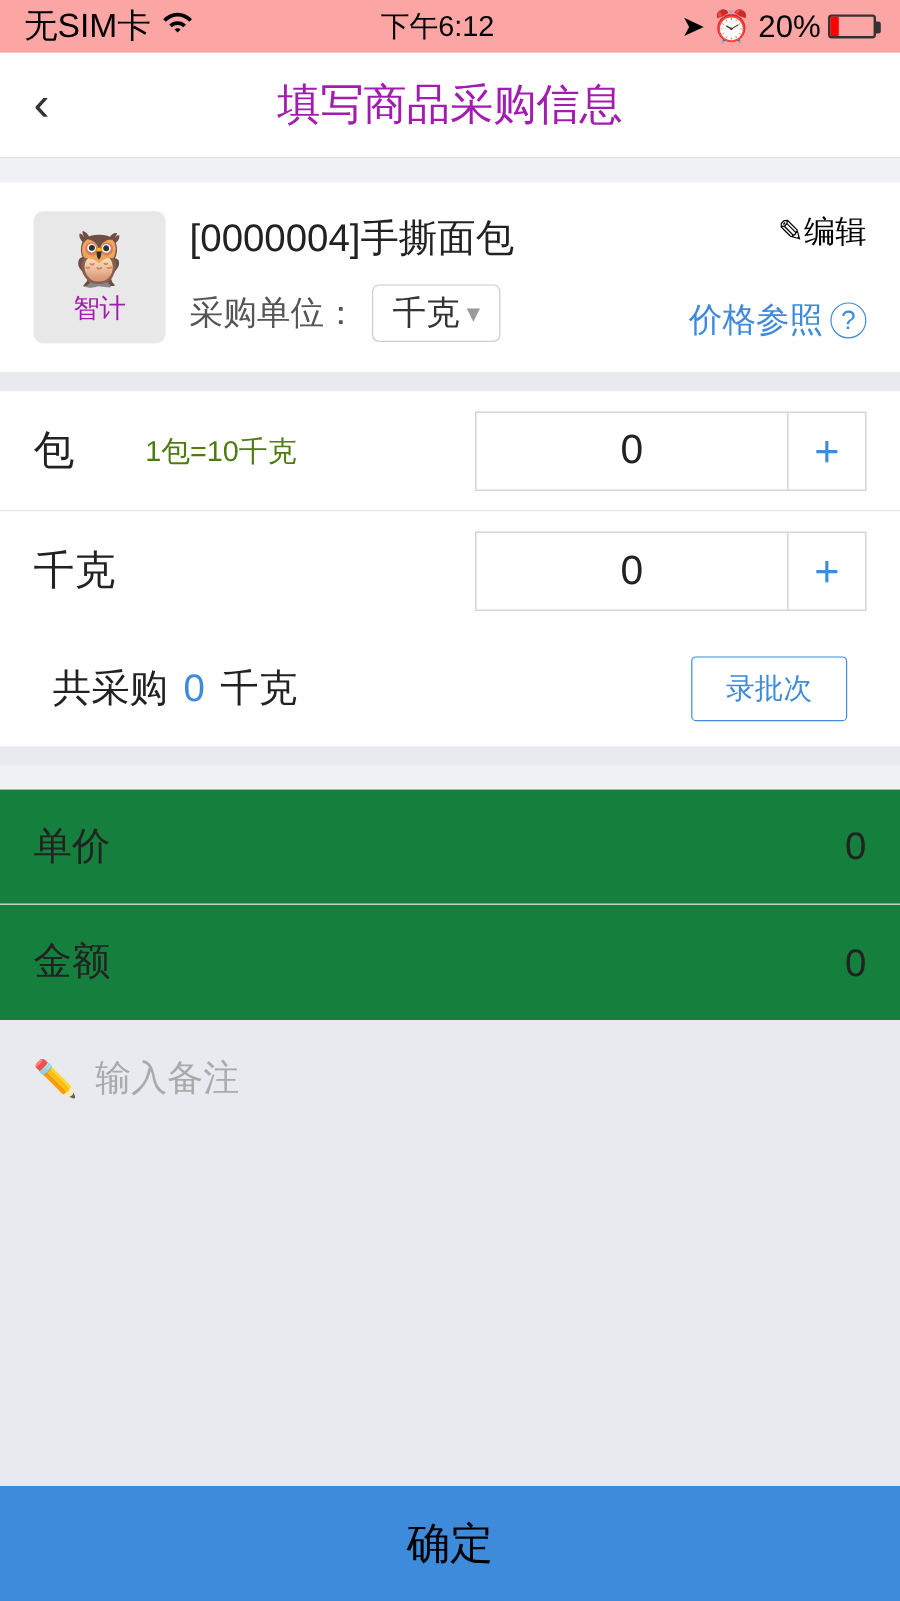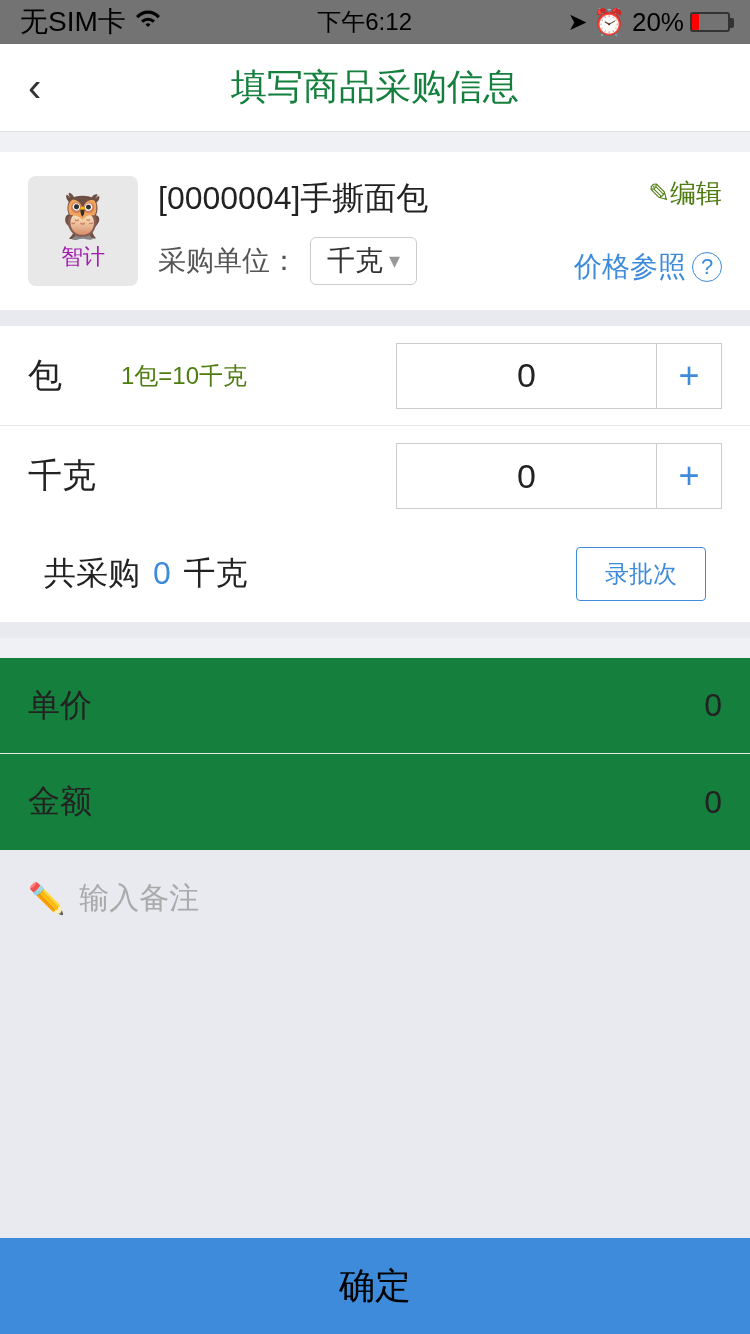--- a/index.html
+++ b/index.html
@@ -9,21 +9,21 @@
       min-height: 1334px;
       font-family: -apple-system, "PingFang SC", "Helvetica Neue", sans-serif;
       background: #f0f1f5;
       font-size: 32px;
     }
 
     
     .status-bar {
       width: 750px;
       height: 44px;
-      background: #737373;
+      background: #fca5a5;
       display: flex;
       align-items: center;
       justify-content: space-between;
       padding: 0 20px;
       font-size: 28px;
       color: #000;
     }
     .status-left { display: flex; align-items: center; gap: 8px; }
     .status-center { font-size: 24px; font-weight: 500; }
     .status-right { display: flex; align-items: center; gap: 6px; font-size: 26px; }
@@ -63,21 +63,21 @@
     .nav-back {
       position: absolute;
       left: 28px;
       font-size: 40px;
       color: #333;
       cursor: pointer;
     }
     .nav-title {
       font-size: 36px;
       font-weight: 500;
-      color: #15803d;
+      color: #a21caf;
     }
 
     
     .product-card {
       background: #fff;
       margin-top: 20px;
       padding: 24px 28px;
       display: flex;
       align-items: center;
       gap: 20px;
@@ -129,21 +129,21 @@
       display: flex;
       align-items: center;
       gap: 6px;
     }
     .unit-select-arrow { font-size: 22px; color: #999; }
     .edit-btn {
       position: absolute;
       top: 24px;
       right: 28px;
       font-size: 26px;
-      color: #4d7c0f;
+      color: #000000;
       display: flex;
       align-items: center;
       gap: 4px;
     }
     .price-ref {
       position: absolute;
       bottom: 24px;
       right: 28px;
       font-size: 28px;
       color: #3d8bda;

